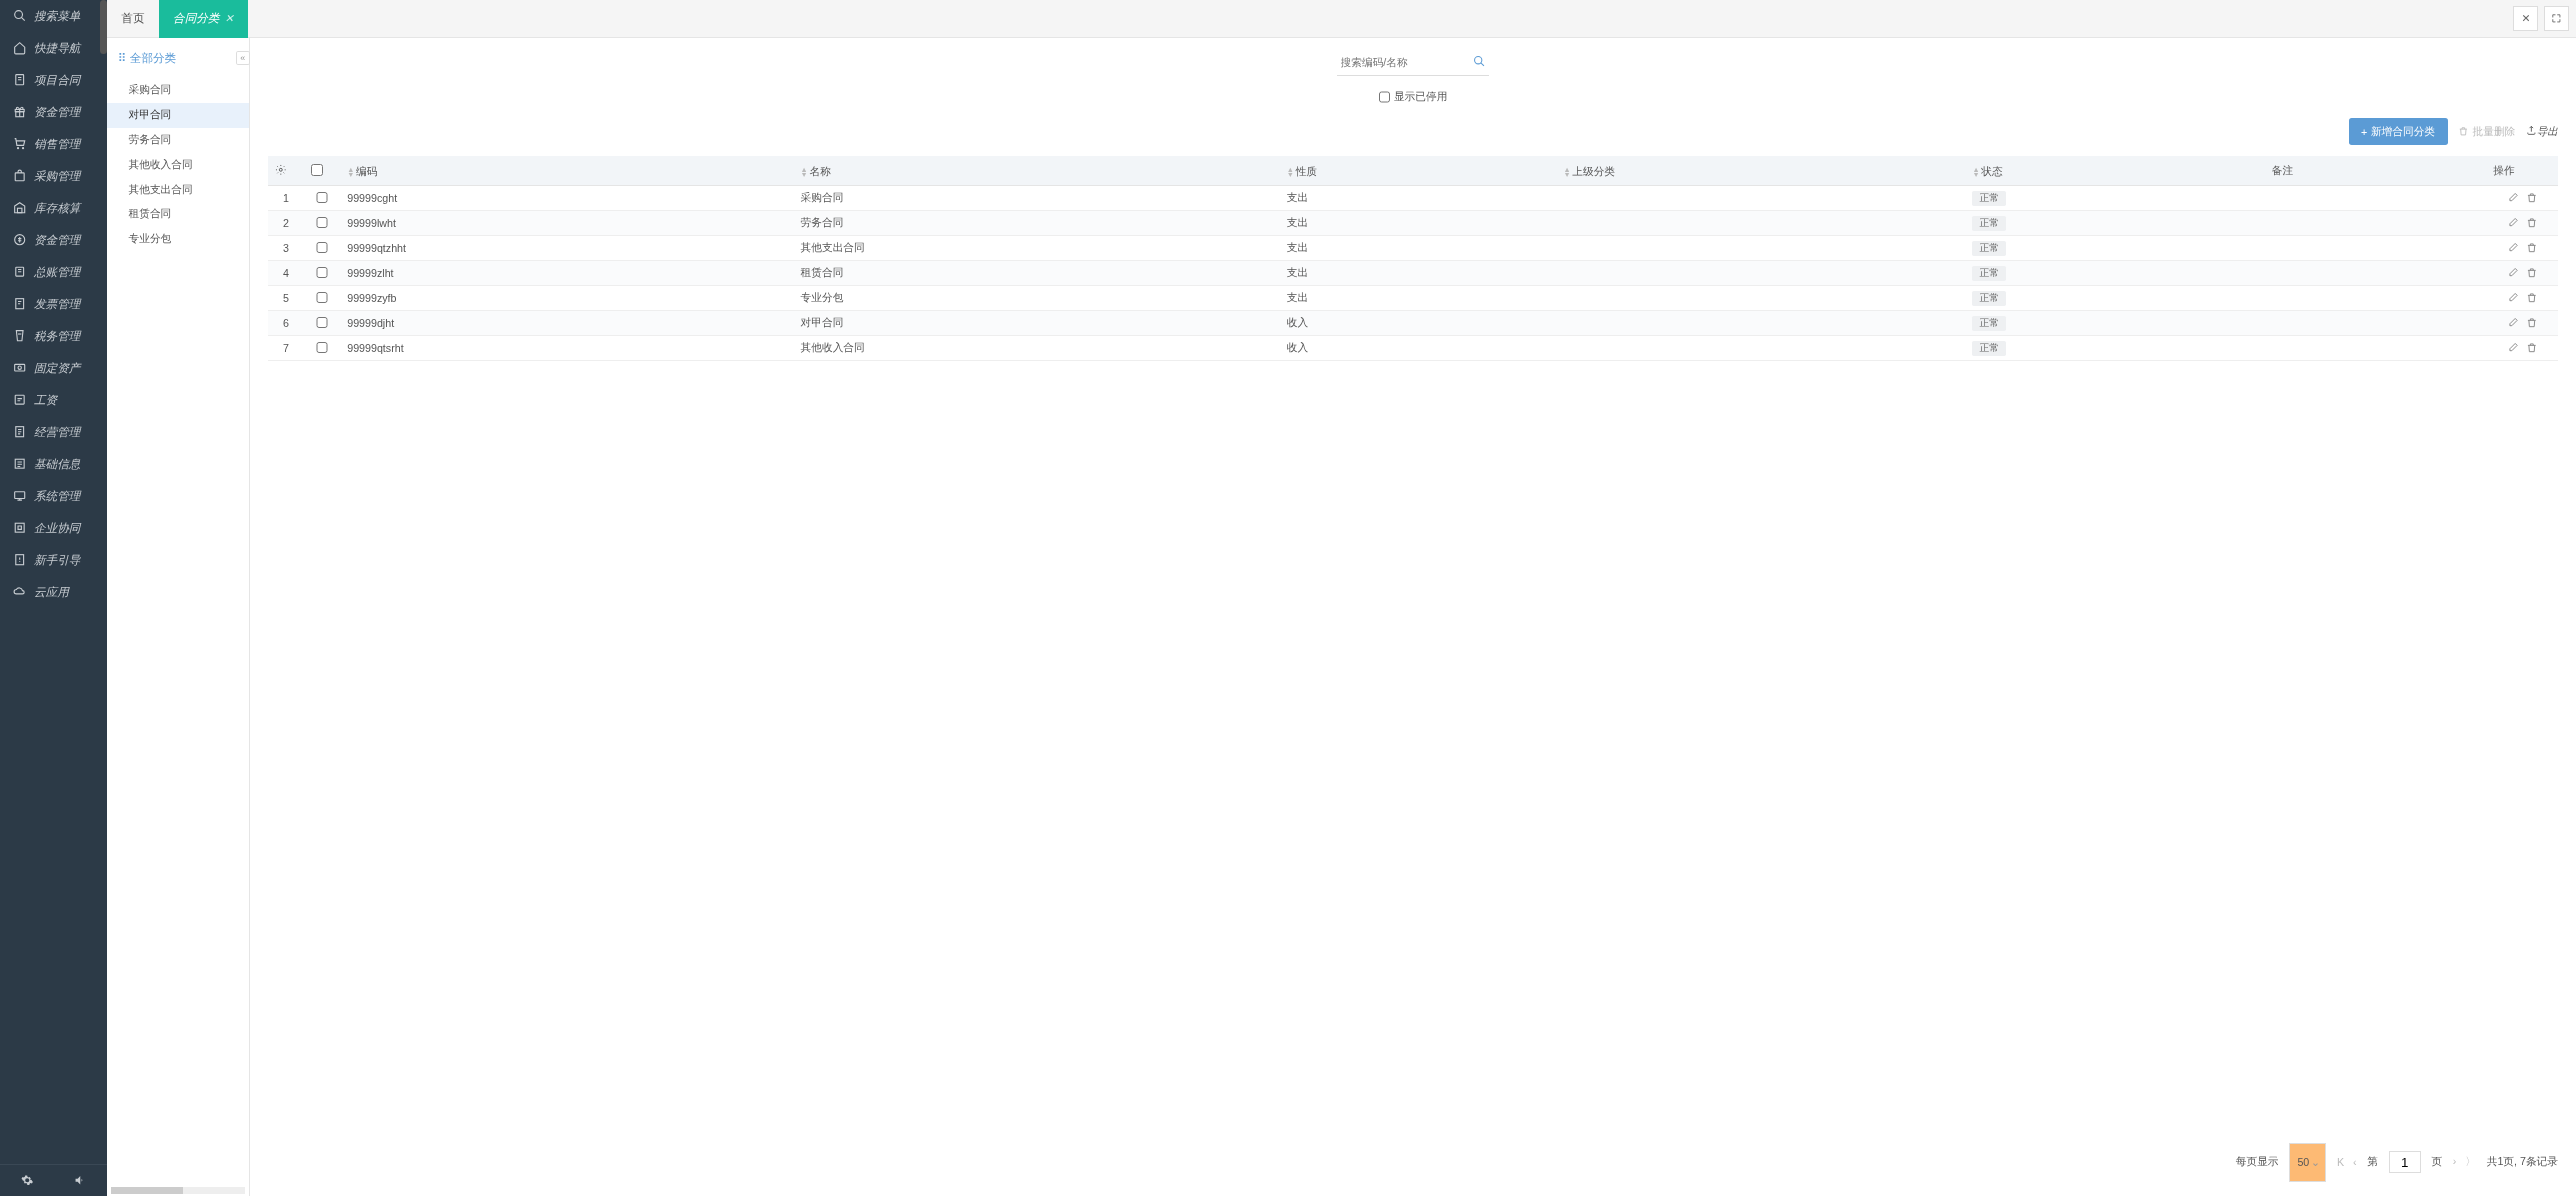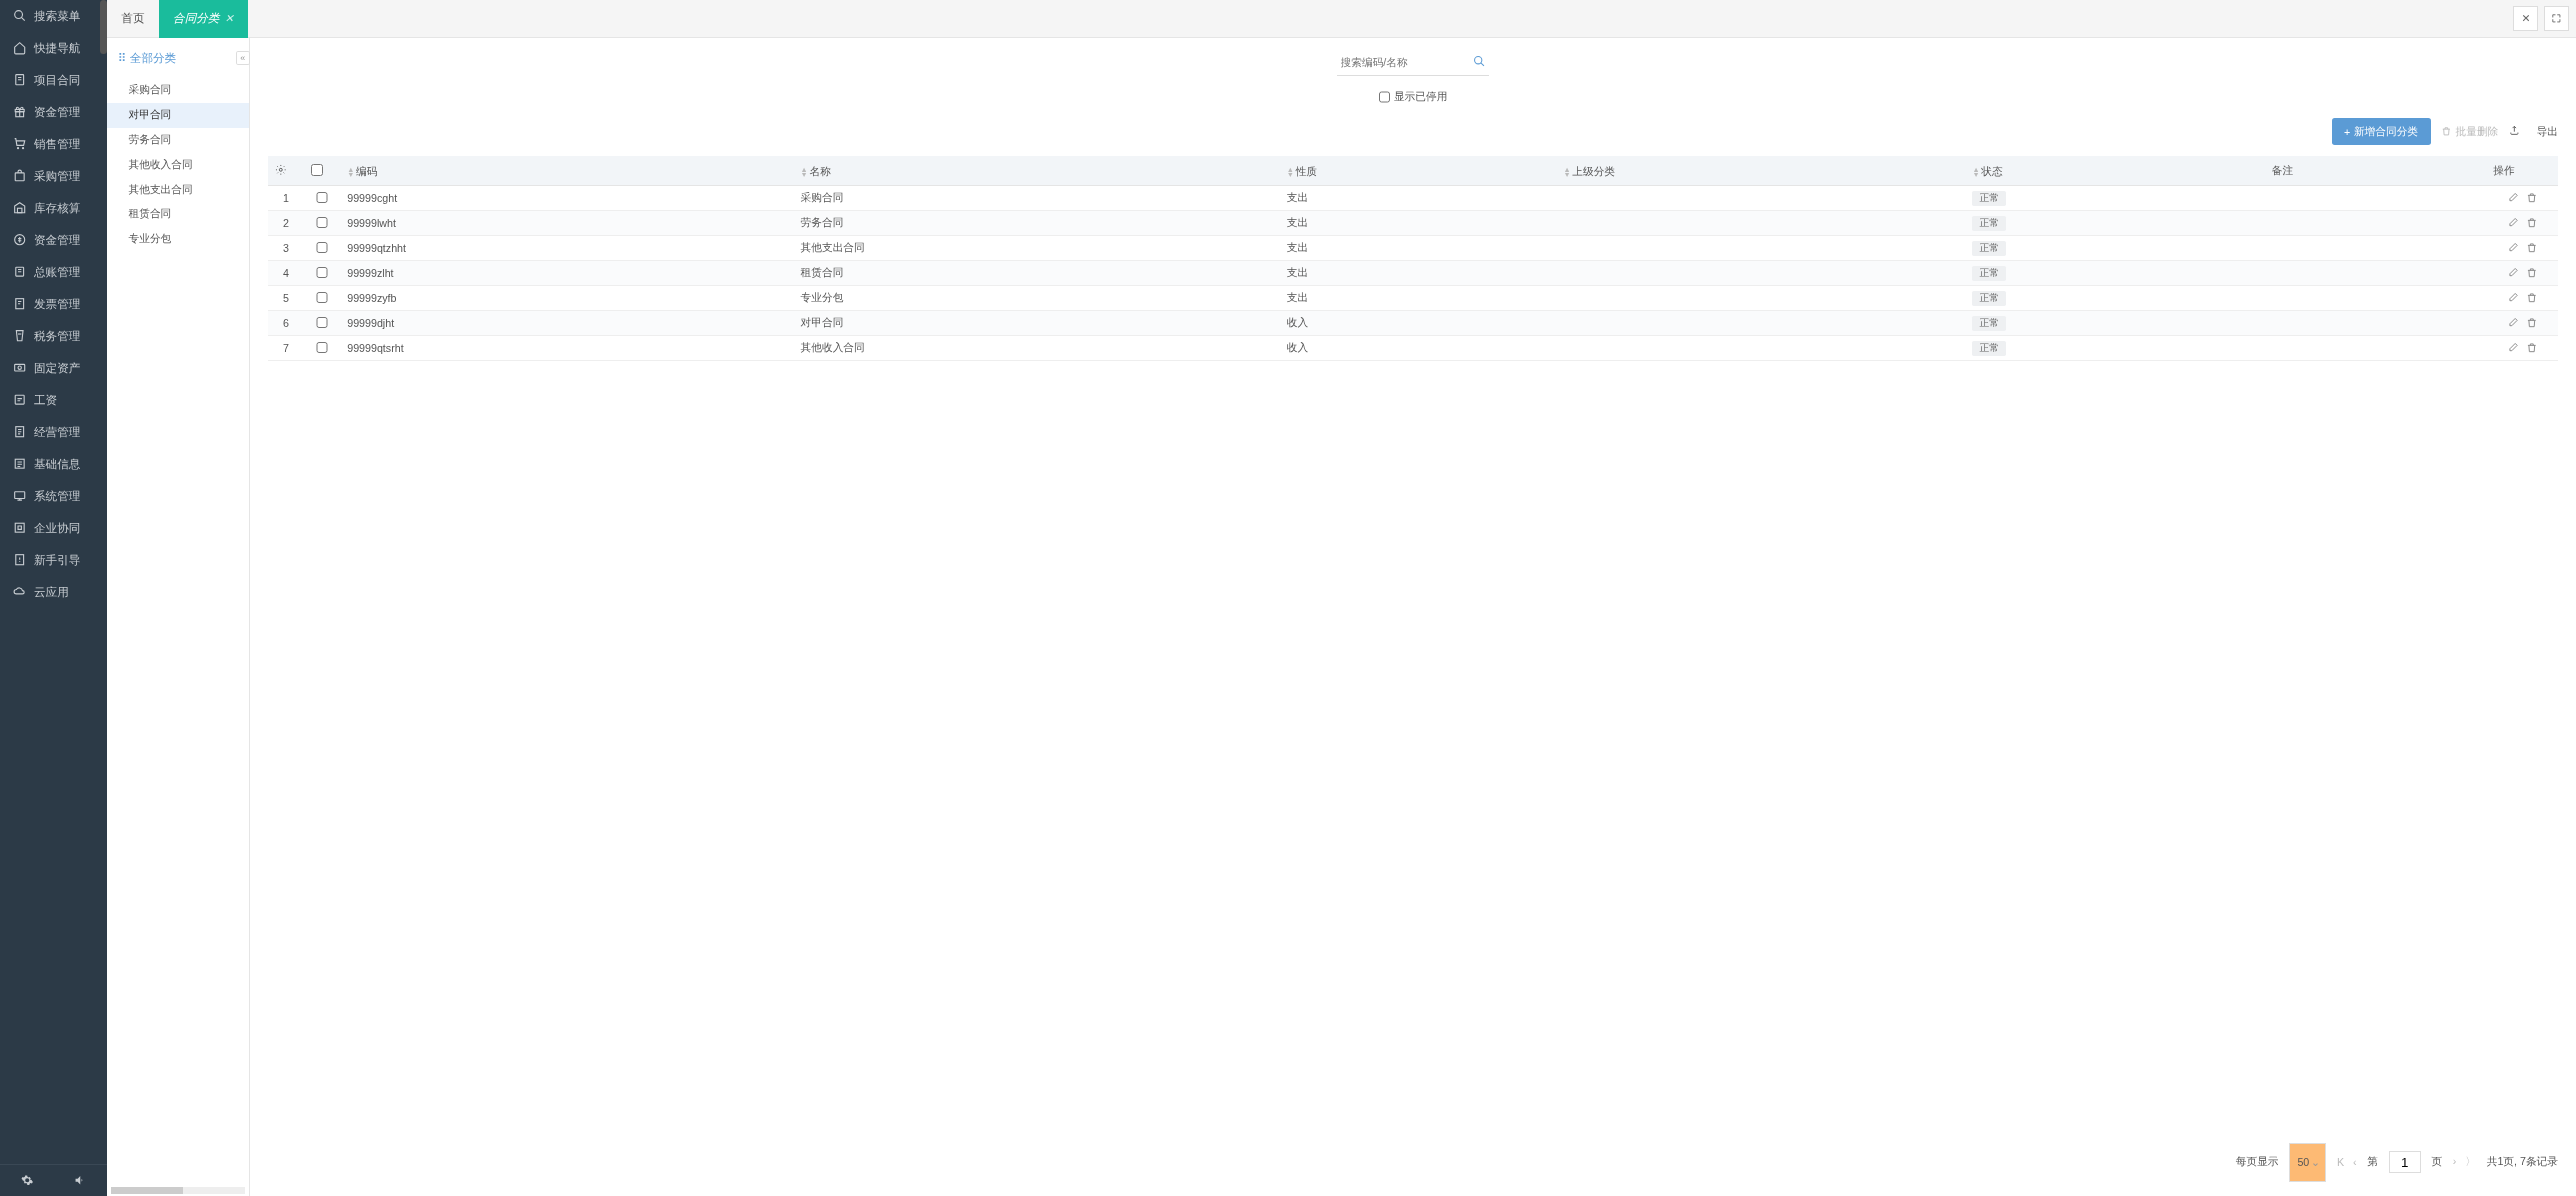--- a/index.html
+++ b/index.html
@@ -2,21 +2,21 @@
 <html style="font-size:14.3px"><head>
   <meta charset="utf-8">
   <style>
     * { margin: 0; padding: 0; box-sizing: border-box; }
     body { font-family: "Microsoft YaHei", "PingFang SC", sans-serif; font-size: 10.7px; color: #333; background: #fff; overflow: hidden; }
     
     .app { display: flex; height: 100vh; width: 100vw; }
     
     
     .sidebar { width: 107px; background: #2c3a47; display: flex; flex-direction: column; position: relative; }
-    .sidebar-items { flex: 1; overflow-y: auto; }
+    .sidebar-items { flex: 1; overflow-y: auto; font-style: italic; }
     .sidebar-item { display: flex; align-items: center; gap: 7.2px; padding: 0 12.5px; height: 32px; color: #c8cdd2; cursor: pointer; font-size: 11.6px; }
     .sidebar-icon { width: 14.3px; height: 14.3px; display: flex; align-items: center; justify-content: center; }
     .sidebar-scroll { position: absolute; right: 0; top: 0; width: 7.2px; height: 54px; background: #555; border-radius: 3.6px; }
     .sidebar-footer { display: flex; height: 32px; border-top: 0.9px solid #3a4855; }
     .sidebar-footer-btn { flex: 1; display: flex; align-items: center; justify-content: center; color: #c8cdd2; cursor: pointer; }
     
     
     .main { flex: 1; display: flex; flex-direction: column; min-width: 0; }
     
     
@@ -45,21 +45,21 @@
     .table-area { flex: 1; display: flex; flex-direction: column; padding: 10.7px 18px; min-width: 0; }
     
     .toolbar { display: flex; align-items: center; gap: 14.3px; margin-bottom: 10.7px; flex-direction: column; }
     .search-box { position: relative; width: 152px; }
     .search-input { width: 100%; height: 27px; border: none; border-bottom: 0.9px solid #ddd; padding: 0 23px 0 3.6px; font-size: 10.7px; outline: none; }
     .search-icon { position: absolute; right: 3.6px; top: 6.3px; color: #5b9bd5; font-size: 12.5px; }
     .checkbox-label { display: flex; align-items: center; gap: 3.6px; color: #555; }
     .toolbar-right { margin-left: auto; display: flex; align-items: center; gap: 10.7px; }
     .btn-primary { background: #5b9bd5; color: #fff; border: none; padding: 0 12.5px; height: 27px; border-radius: 2.7px; cursor: pointer; font-size: 10.7px; display: flex; align-items: center; gap: 3.6px; }
     .btn-disabled { color: #bbb; cursor: not-allowed; display: flex; align-items: center; gap: 3.6px; }
-    .btn-text { color: #555; cursor: pointer; display: flex; align-items: flex-start; gap: 17px; }
+    .btn-text { color: #555; cursor: pointer; display: flex; align-items: flex-start; gap: 0; font-style: italic; }
     
     
     .data-table { width: 100%; border-collapse: collapse; }
     .data-table thead th { background: #f2f5f8; height: 30px; text-align: left; font-weight: normal; padding: 0 7.2px; border-bottom: 0.9px solid #e5e5e5; color: #555; font-size: 10.7px; }
     .th-sort { display: inline-flex; align-items: center; gap: 1.8px; }
     .sort-arrows { display: flex; flex-direction: column; font-size: 7.2px; color: #bbb; line-height: 5.4px; }
     .data-table tbody td { height: 25px; padding: 0 7.2px; border-bottom: 0.9px solid #eee; color: #555; }
     .data-table tbody tr:nth-child(even) { background: #fafbfc; }
     .row-idx { text-align: center; }
     .row-chk { text-align: center; }

